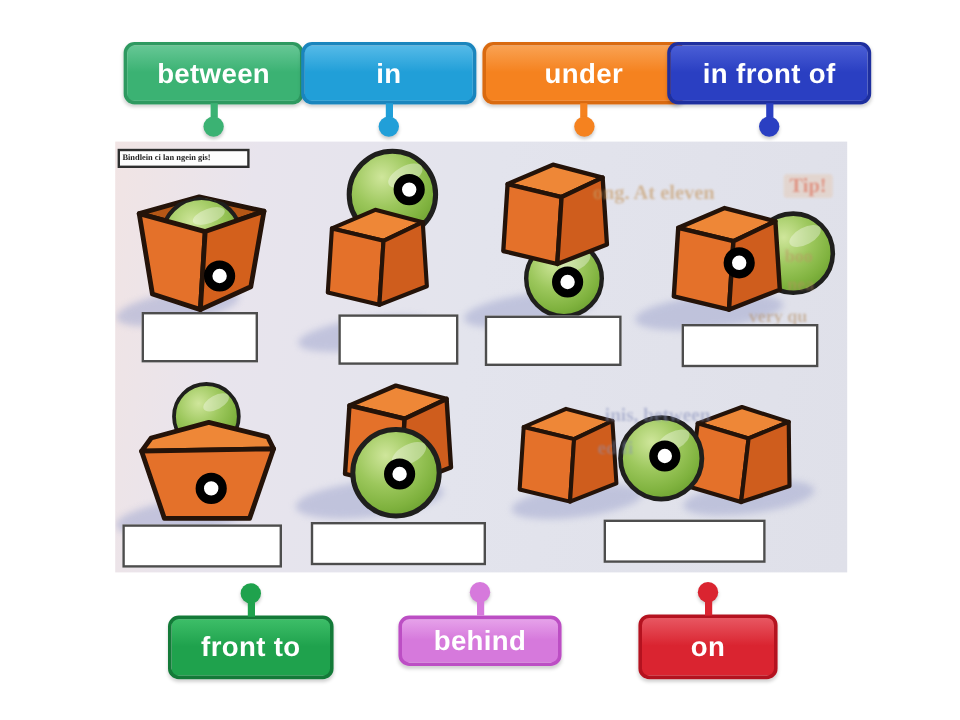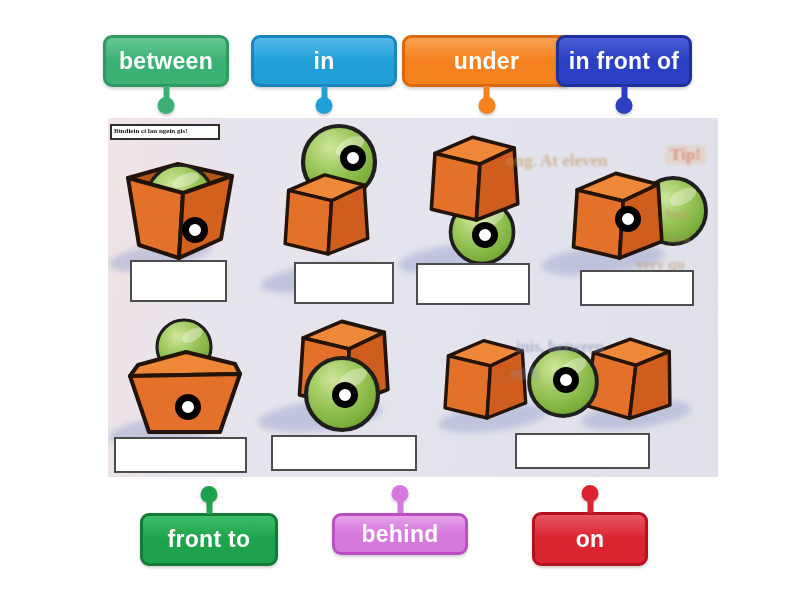--- a/index.html
+++ b/index.html
@@ -27,21 +27,21 @@
   .c-between{--base:#3bb273;--light:#66c795;--dark:#2e9960;}
   .c-in{--base:#219fd8;--light:#55bae8;--dark:#1a85bd;}
   .c-under{--base:#f5821f;--light:#f9a253;--dark:#d96a10;}
   .c-infrontof{--base:#2a3fc2;--light:#4a5ed6;--dark:#1e2f9e;}
   .c-nextto{--base:#1fa24d;--light:#3dbe68;--dark:#137a38;}
   .c-behind{--base:#d679dc;--light:#e6a2ea;--dark:#bc4ec4;}
   .c-on{--base:#da2430;--light:#e85762;--dark:#b4121f;}
 
   
   .picture{position:absolute;left:96px;top:118px;width:610px;height:359px;overflow:hidden;
-    background:linear-gradient(100deg,#f1e4e4 0%,#e8e4ed 18%,#e3e4ed 48%,#dfe0e9 100%);margin-left:12px;}
+    background:linear-gradient(100deg,#f1e4e4 0%,#e8e4ed 18%,#e3e4ed 48%,#dfe0e9 100%);}
   .caption{position:absolute;left:2px;top:6px;width:110px;height:16px;box-sizing:border-box;
     background:#fdfdfd;border:2px solid #2e2e2e;
     font-family:"Liberation Serif",serif;font-size:7px;font-weight:bold;color:#1c1c1c;
     line-height:11px;padding-left:2px;white-space:nowrap;overflow:hidden;}
   .scene-svg{position:absolute;left:0;top:0;}
 
   .slot{position:absolute;background:#ffffff;border:2px solid #4d4d4d;box-sizing:border-box;}
 
   .bleed{position:absolute;font-family:"Liberation Serif",serif;font-weight:bold;
          filter:blur(1px);white-space:nowrap;pointer-events:none;}
@@ -51,42 +51,42 @@
   .b3{left:558px;top:88px;font-size:15px;color:#bd9264;opacity:.5;}
   .b4{left:560px;top:112px;font-size:15px;color:#bd9264;opacity:.45;}
   .b5{left:528px;top:138px;font-size:15px;color:#b48d60;opacity:.5;}
   .b6{left:562px;top:162px;font-size:14px;color:#bd9264;opacity:.4;}
   .b7{left:408px;top:220px;font-size:16px;color:#8b93bd;opacity:.55;}
   .b8{left:402px;top:247px;font-size:16px;color:#8b93bd;opacity:.45;}
 </style>
 </head>
 <body>
 
-<div class="chip c-between" style="left:103px;top:35px;width:126px">
+<div class="chip c-between" style="left:103px;top:35px;width:150px">
   <div class="chip-body">between</div>
   <div class="pin below">
       <i class="stem"></i>
       <i class="dot"></i>
     </div>
 </div>
 <div class="chip c-in" style="left:251px;top:35px;width:146px">
   <div class="chip-body">in</div>
   <div class="pin below">
       <i class="stem"></i>
       <i class="dot"></i>
     </div>
 </div>
 <div class="chip c-under" style="left:402px;top:35px;width:169px">
   <div class="chip-body">under</div>
   <div class="pin below">
       <i class="stem"></i>
       <i class="dot"></i>
     </div>
 </div>
-<div class="chip c-infrontof" style="left:556px;top:35px;width:136px">
+<div class="chip c-infrontof" style="left:556px;top:35px;width:170px">
   <div class="chip-body">in front of</div>
   <div class="pin below">
       <i class="stem"></i>
       <i class="dot"></i>
     </div>
 </div>
 
 <div class="picture">
 
   <svg class="scene-svg" width="610" height="359" viewBox="0 0 610 359">

